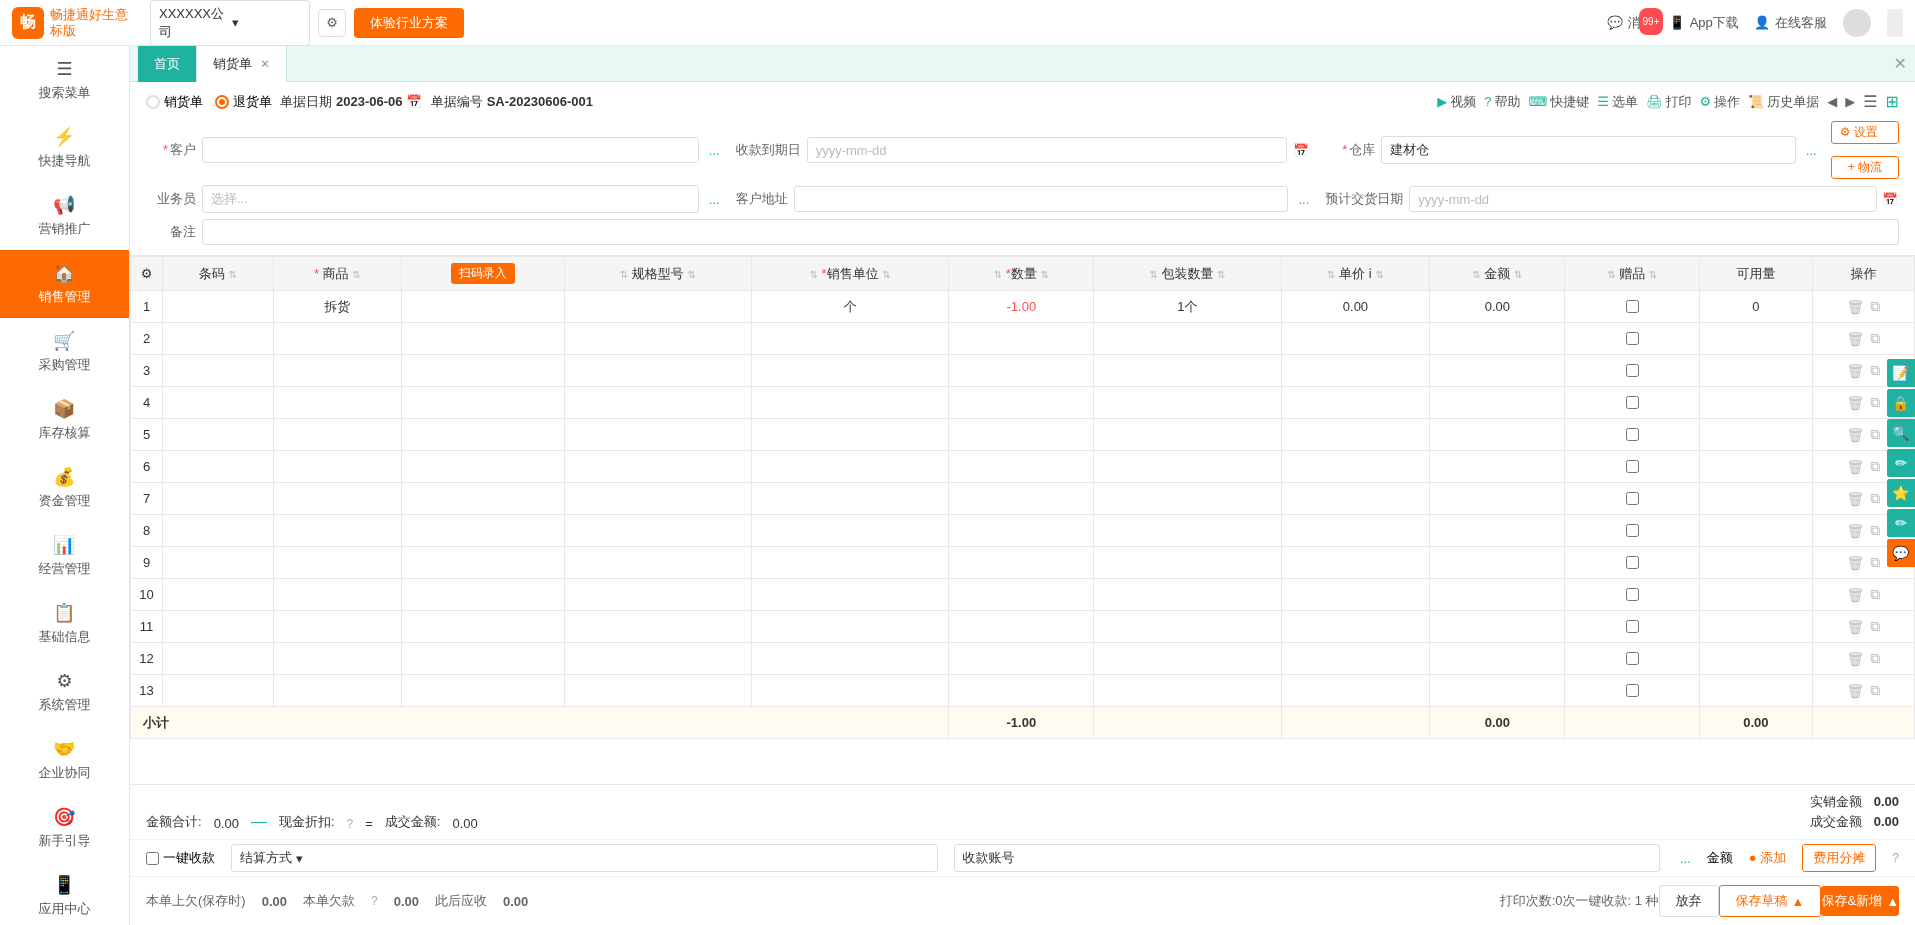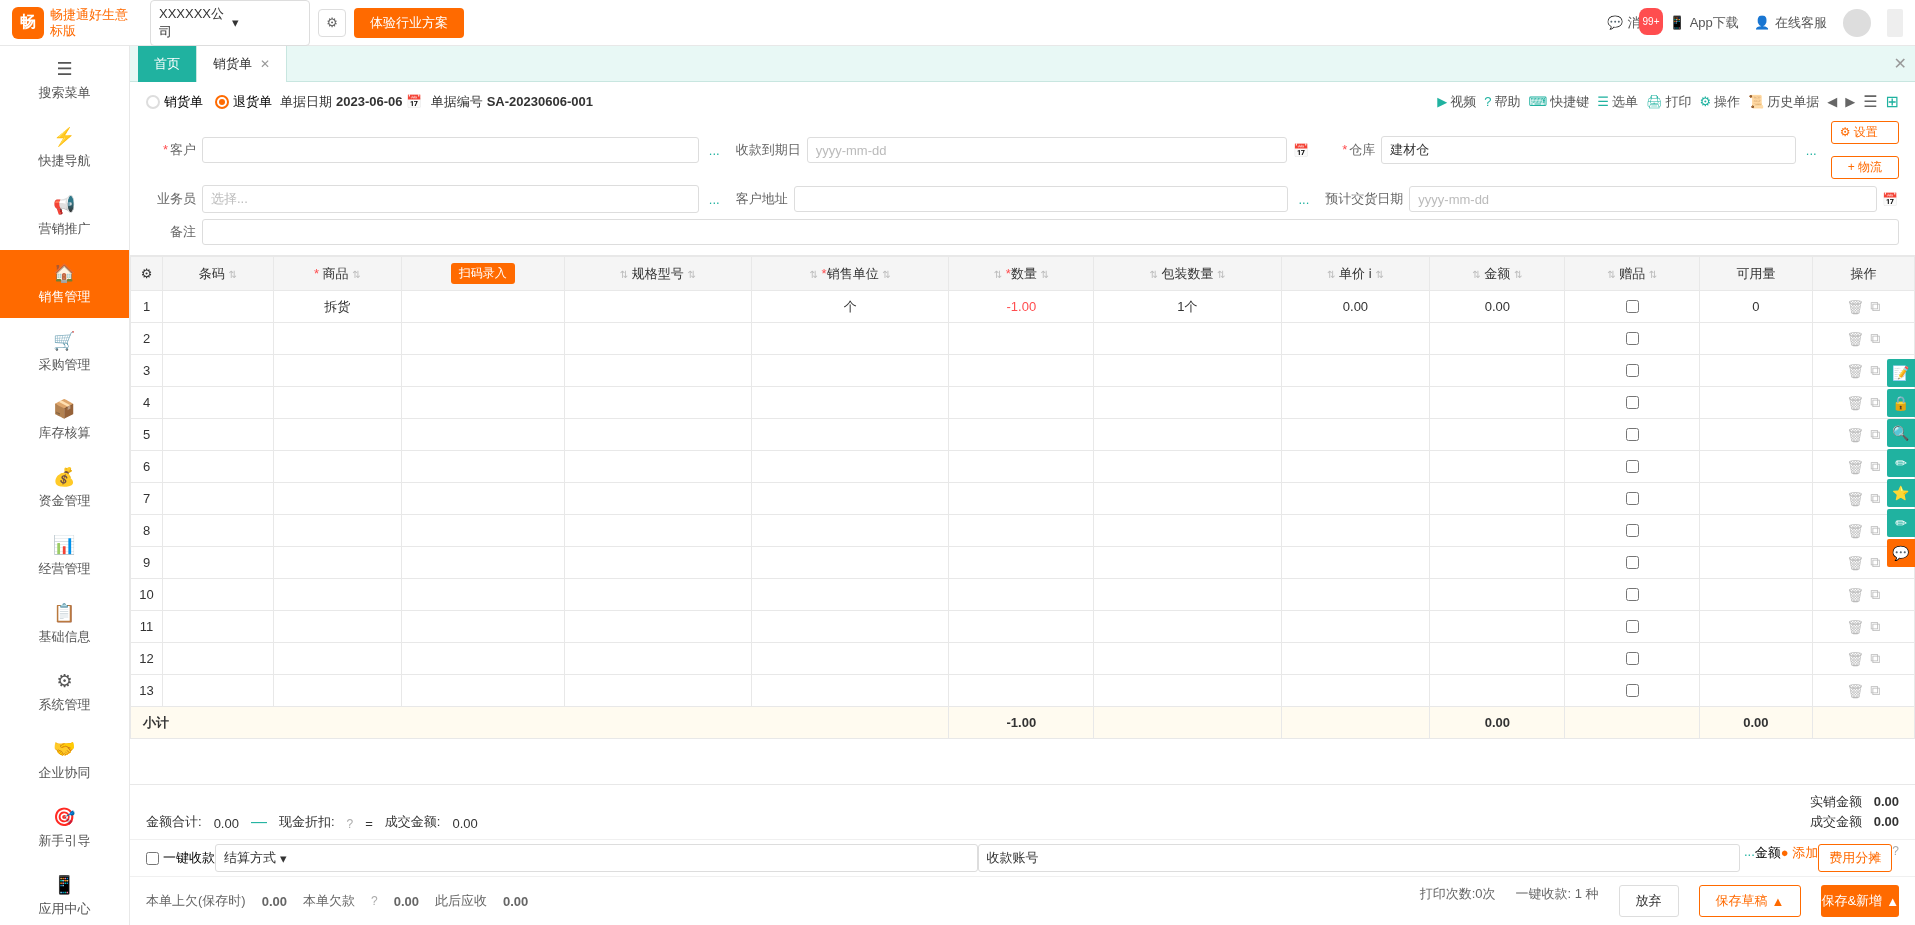--- a/index.html
+++ b/index.html
@@ -83,25 +83,25 @@
     .red-text { color: #ff4d4f; }
     .subtotal-row td { background: #fffbf0; font-weight: bold; }
     .sort-arrows { color: #bbb; font-size: 10px; }
     .action-icons { display: flex; align-items: center; justify-content: center; gap: 6px; }
     .action-icon { color: #bbb; cursor: pointer; font-size: 14px; }
     .checkbox-cell { display: flex; align-items: center; justify-content: center; }
 
     
     .footer { background: #fff; border-top: 1px solid #e8e8e8; }
     .footer-totals { display: flex; align-items: flex-end; gap: 12px; padding: 8px 16px; font-size: 13px; color: #333; }
-    .footer-payment { display: flex; gap: 0; padding: 4px 16px; border-top: 1px solid #f0f0f0; }
+    .footer-payment { display: flex; align-items: center; gap: 16px; padding: 4px 16px; border-top: 1px solid #f0f0f0; }
     .one-click-pay { display: flex; align-items: center; gap: 4px; }
     .split-btn { border: 1px solid #ff6a00; color: #ff6a00; background: #fff; border-radius: 3px; padding: 4px 10px; cursor: pointer; }
     .footer-bottom { display: flex; align-items: center; gap: 16px; padding: 8px 16px; border-top: 1px solid #f0f0f0; font-size: 12px; color: #666; }
-    .footer-right { margin-left: auto; display: flex; gap: 20px; }
+    .footer-right { margin-left: auto; display: flex; align-items: center; gap: 0; }
     .abandon-btn { border: 1px solid #ddd; background: #fff; color: #333; border-radius: 3px; padding: 6px 16px; cursor: pointer; }
     .save-draft-btn { border: 1px solid #ff6a00; background: #fff; color: #ff6a00; border-radius: 3px; padding: 6px 16px; cursor: pointer; display: flex; align-items: center; gap: 4px; }
     .save-new-btn { background: #ff6a00; color: #fff; border: none; border-radius: 3px; padding: 6px 0; cursor: pointer; display: flex; align-items: center; gap: 4px; }
 
     
     .right-float { position: fixed; right: 0; top: 50%; transform: translateY(-50%); display: flex; flex-direction: column; gap: 2px; z-index: 100; }
     .rf-btn { width: 28px; height: 28px; background: #20b2a0; color: #fff; display: flex; align-items: center; justify-content: center; cursor: pointer; font-size: 14px; border-radius: 2px 0 0 2px; }
     .rf-btn.orange { background: #ff6a00; }
 
     .question-icon { color: #aaa; cursor: pointer; font-size: 12px; }

